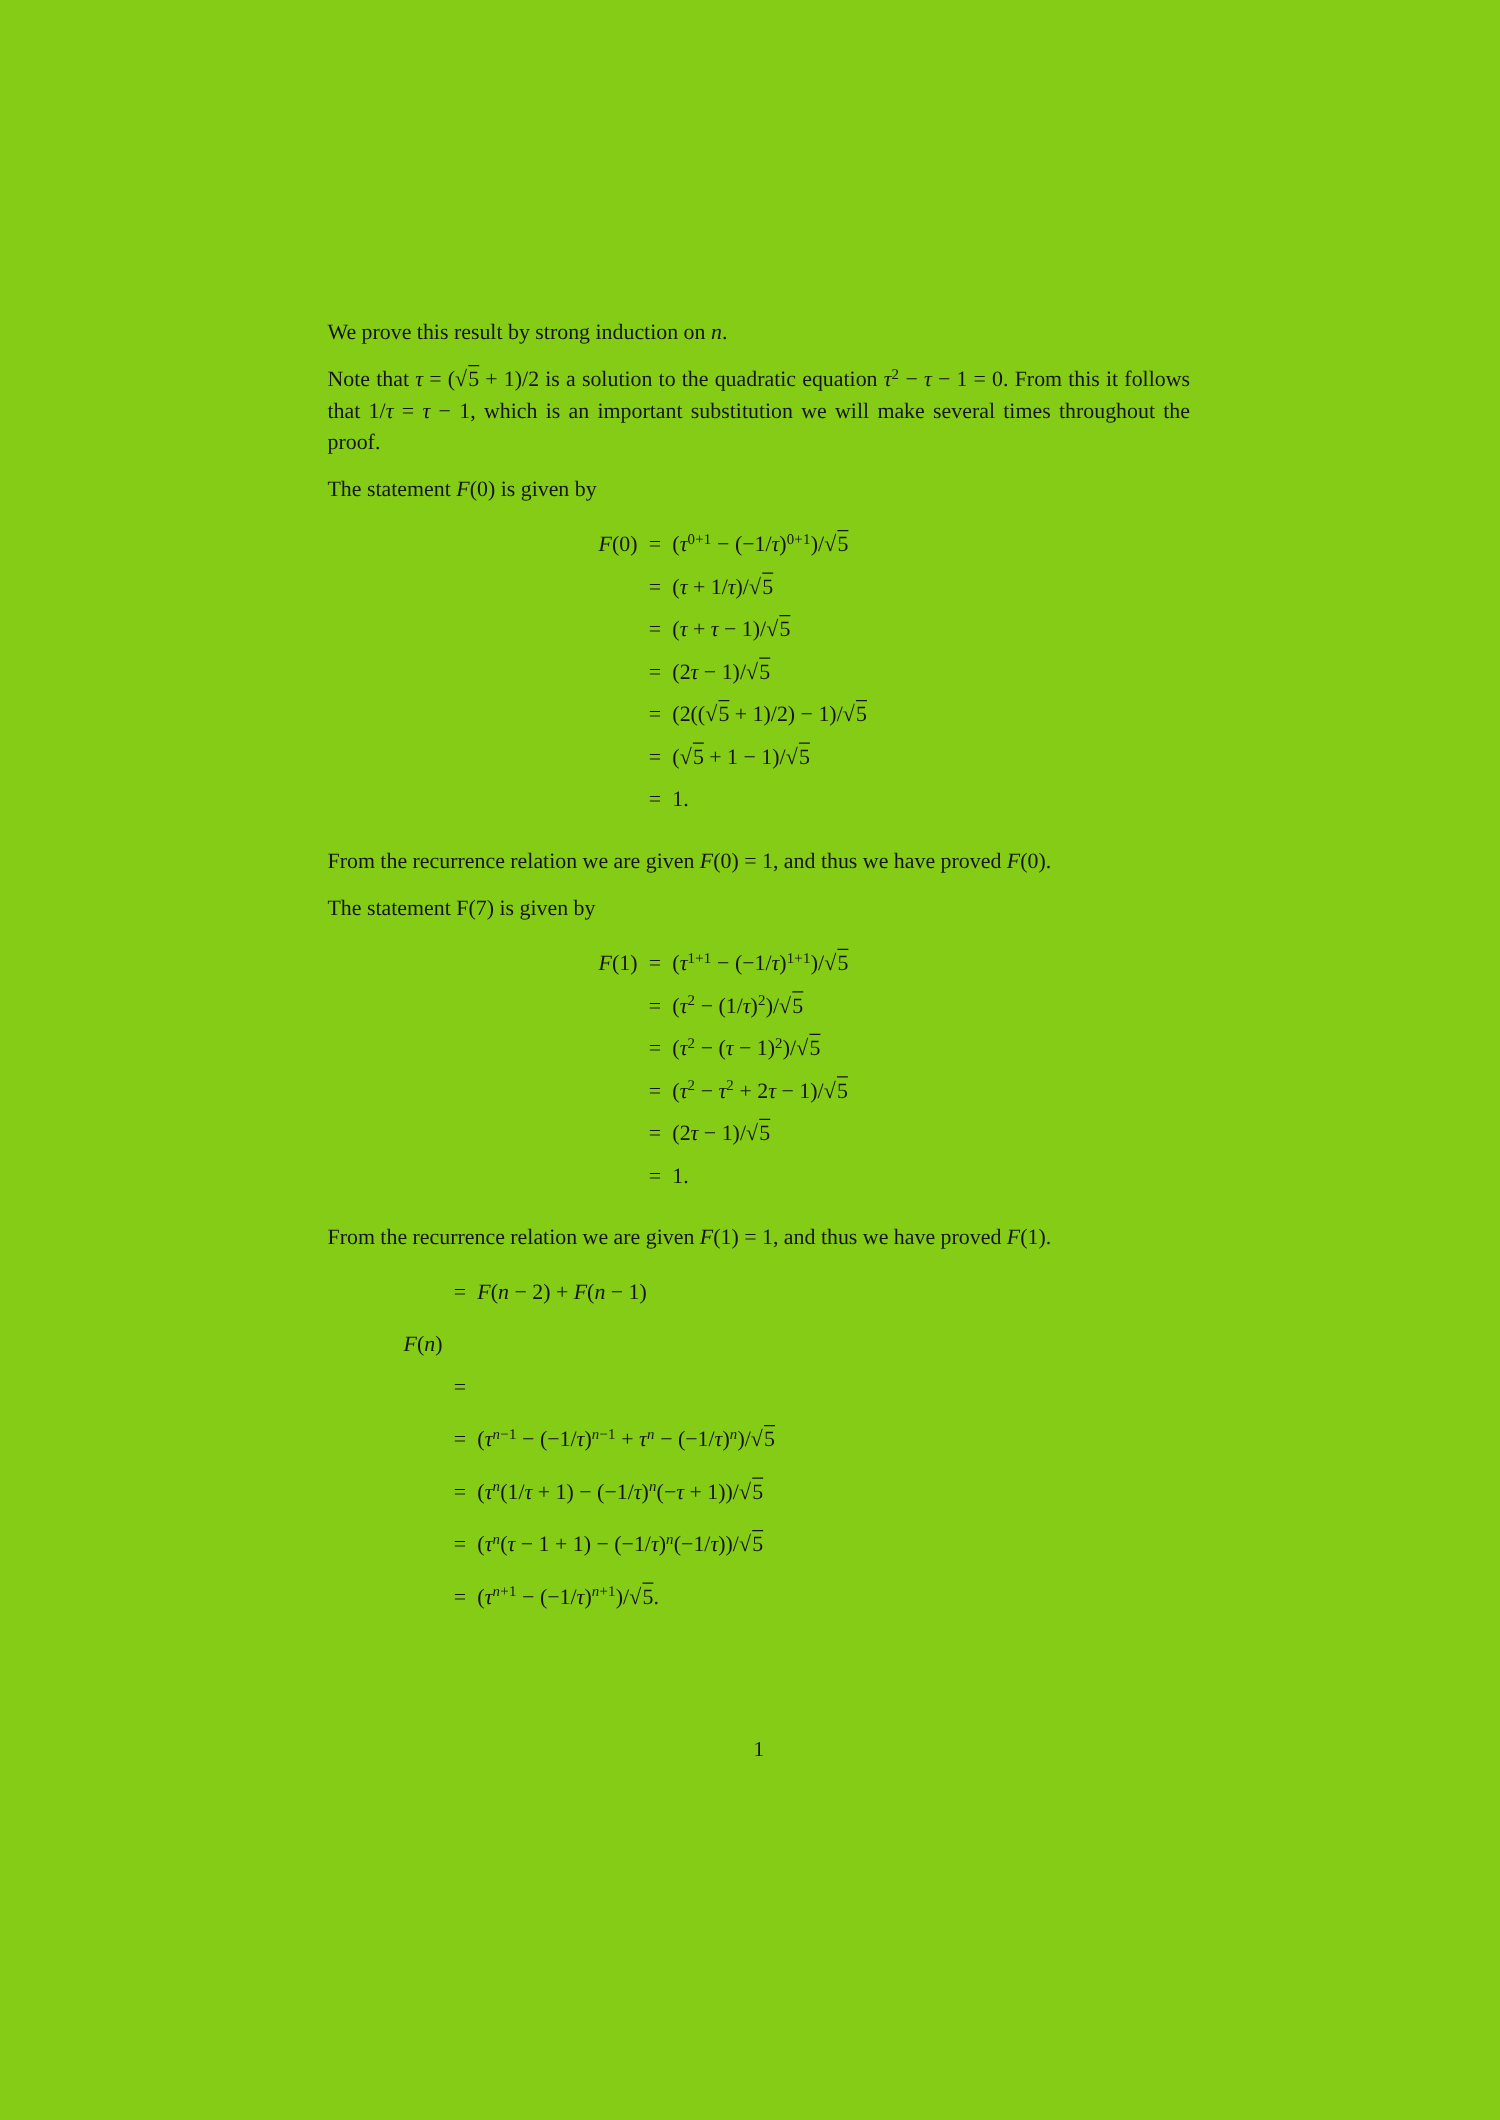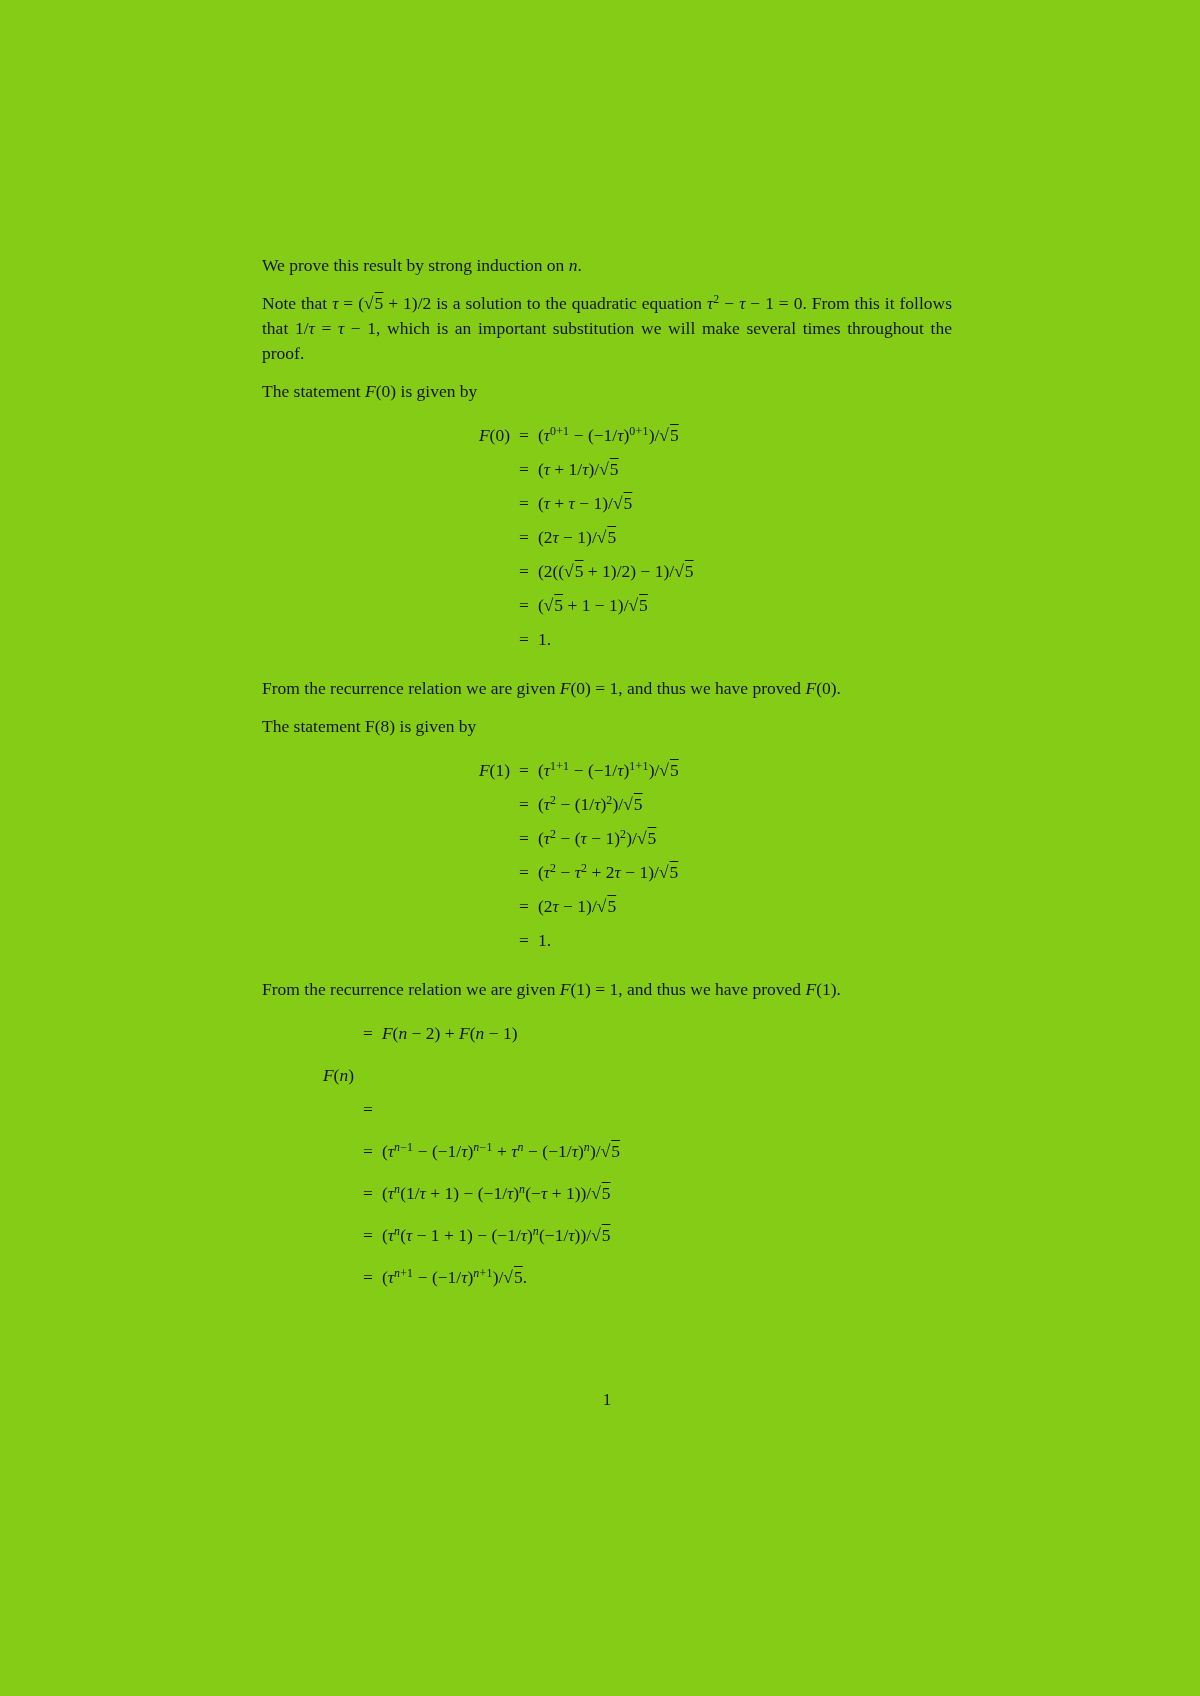--- a/index.html
+++ b/index.html
@@ -68,21 +68,21 @@
     <span class="rel">=</span>
     <span class="rhs m">(<span class="rad">√</span><span class="ovl">5</span> + 1 − 1)/<span class="rad">√</span><span class="ovl">5</span></span>
   </div>
         <div class="eqrow">
     <span class="lhs m"></span>
     <span class="rel">=</span>
     <span class="rhs m">1.</span>
   </div>
       </div>
       <p class="para">From the recurrence relation we are given <span class="m"><i>F</i>(0) = 1</span>, and thus we have proved <span class="m"><i>F</i>(0)</span>.</p>
-      <p class="para">The statement F(8) is given by</p>
+      <p class="para">The statement F(7) is given by</p>
       <div class="eqblock center">
         <div class="eqrow">
     <span class="lhs m"><i>F</i>(1)</span>
     <span class="rel">=</span>
     <span class="rhs m">(<i>τ</i><sup>1+1</sup> − (−1/<i>τ</i>)<sup>1+1</sup>)/<span class="rad">√</span><span class="ovl">5</span></span>
   </div>
         <div class="eqrow">
     <span class="lhs m"></span>
     <span class="rel">=</span>
     <span class="rhs m">(<i>τ</i><sup>2</sup> − (1/<i>τ</i>)<sup>2</sup>)/<span class="rad">√</span><span class="ovl">5</span></span>

